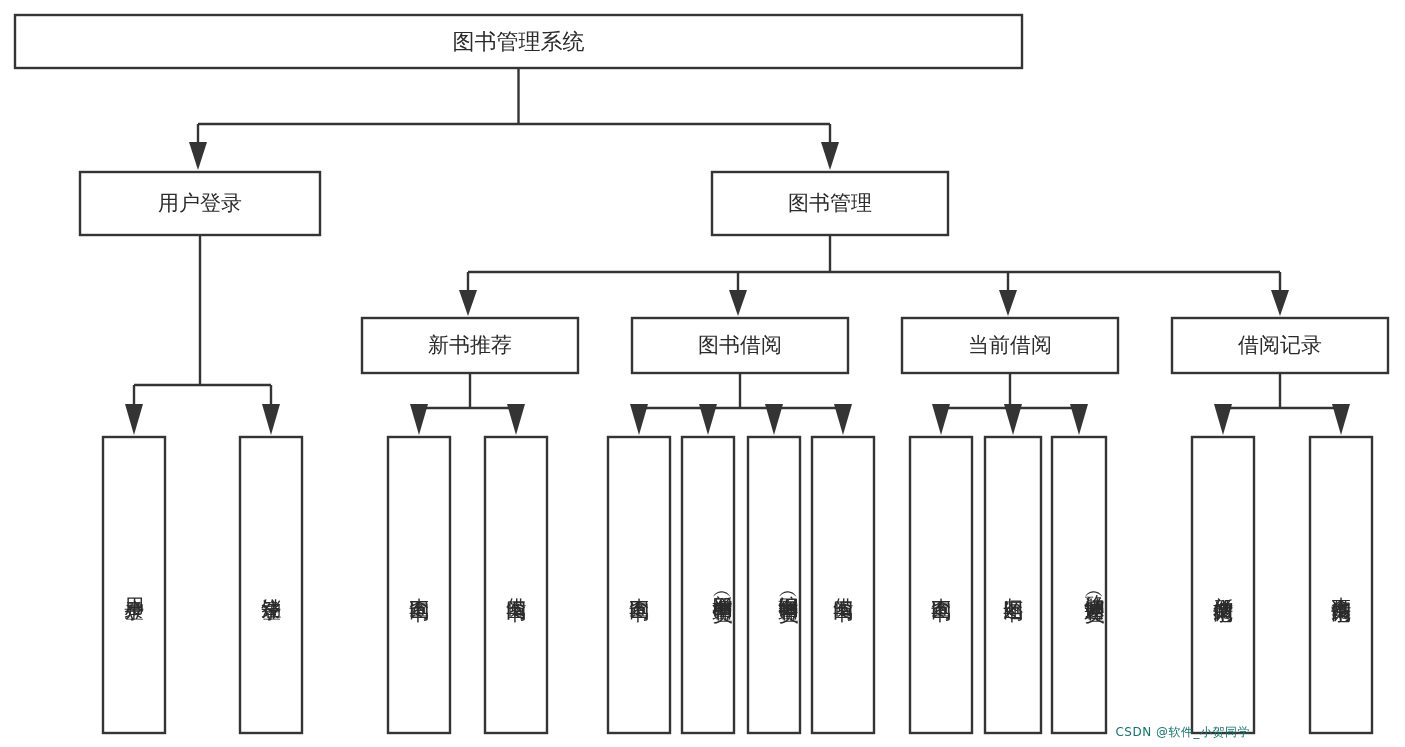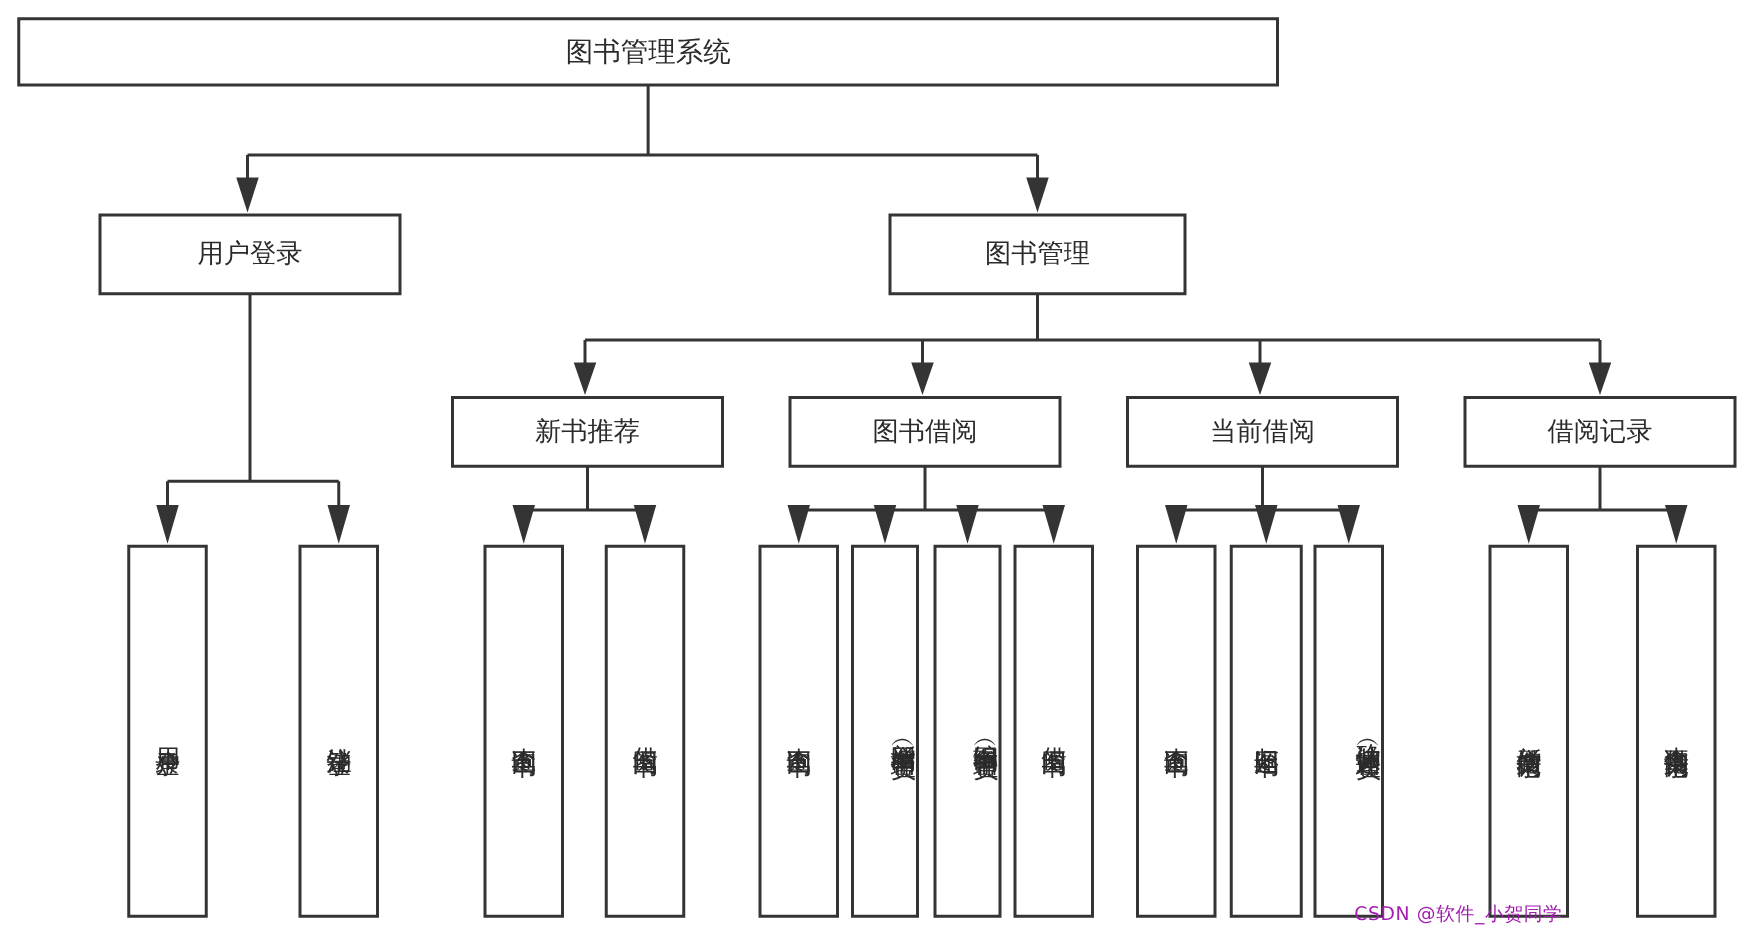--- a/index.html
+++ b/index.html
@@ -71,22 +71,22 @@
     display: flex;
     align-items: center;
     justify-content: center;
     pointer-events: none;
   }
   .watermark {
     position: absolute;
     right: 8px;
     bottom: 6px;
     font-family: "DejaVu Sans", "Liberation Sans", sans-serif;
-    font-size: 15px;
-    color: #a21caf;
+    font-size: 12px;
+    color: #0f766e;
     letter-spacing: 0.5px;
     white-space: nowrap;
   }
 </style>
 </head>
 <body>
 
 <div id="diagram-root">
 
   <svg class="diagram-canvas" viewBox="0 0 1405 747">

